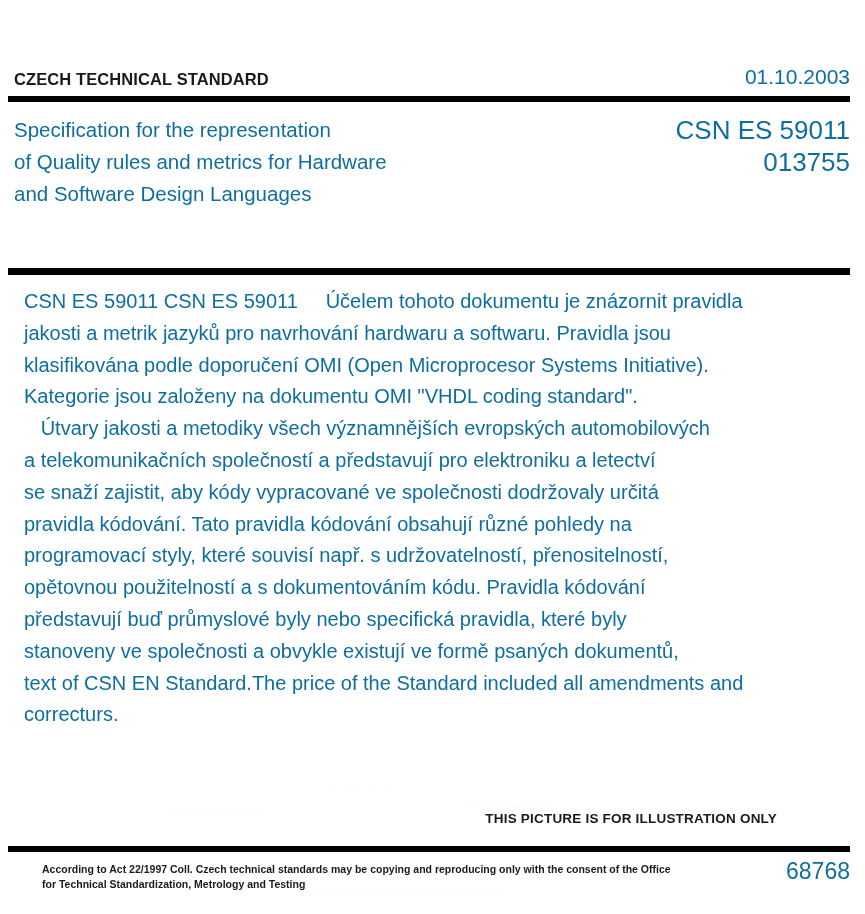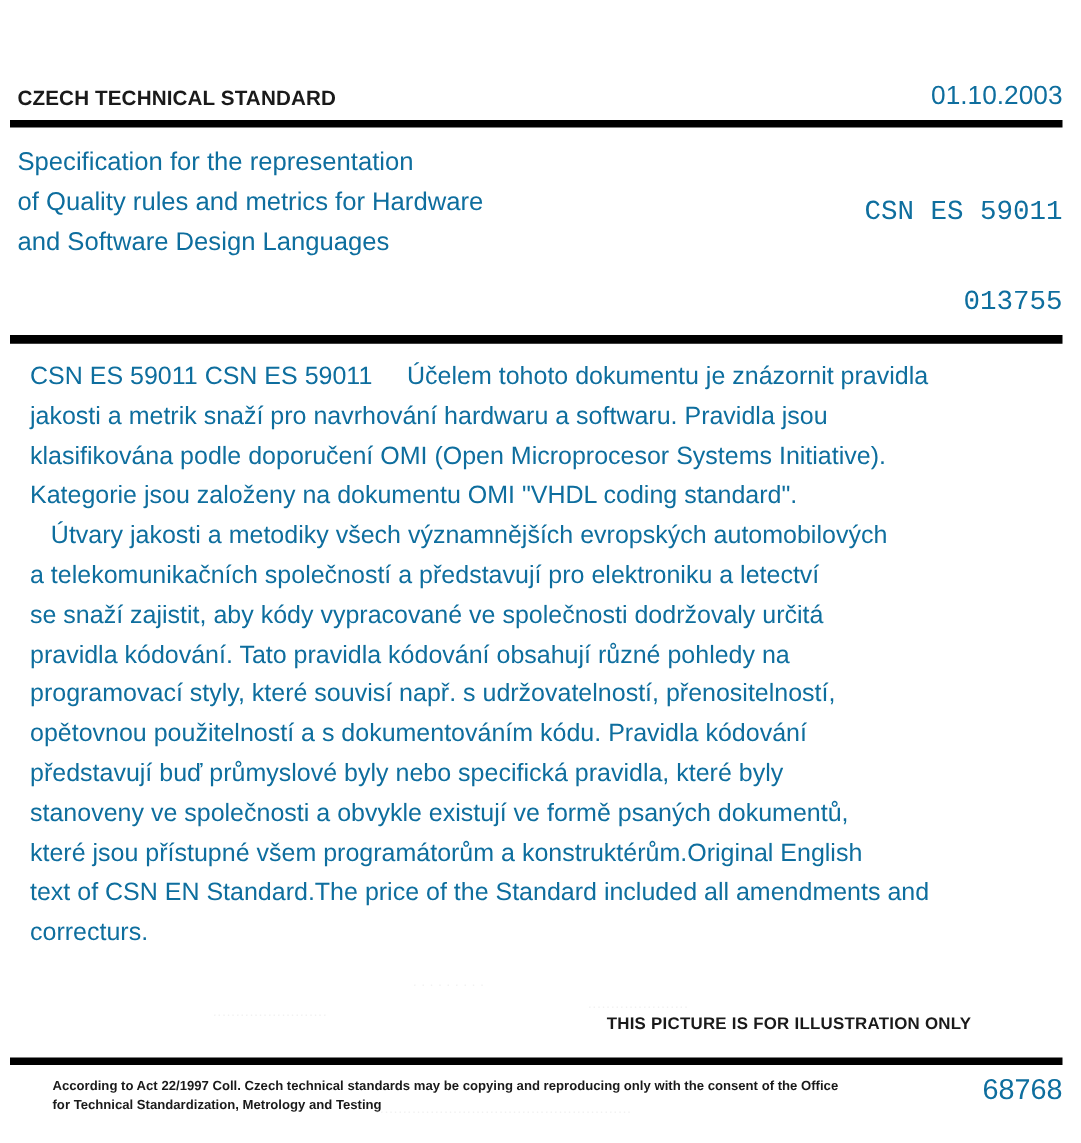--- a/index.html
+++ b/index.html
@@ -76,25 +76,24 @@
     font-family: "Liberation Sans", sans-serif;
   }
   .code-block {
     position: absolute;
     right: 15px;
     top: 114px;
     text-align: right;
     width: 300px;
   }
   .code-line {
-    font-size: 22px;
+    font-size: 26px;
     line-height: 32px;
     color: #0e6e9e;
-    font-family: Liberation Mono, monospace;
-    margin-top: 40px;
+    font-family: Liberation Sans, sans-serif;
   }
 
   
   .body-block {
     position: absolute;
     left: 24px;
     top: 286px;
     width: 800px;
   }
   .body-line {
@@ -179,32 +178,31 @@
 
   <div class="code-block">
     <div class="code-line">CSN ES 59011</div>
     <div class="code-line">013755</div>
   </div>
 
   <div class="rule rule-mid"></div>
 
   <div class="body-block">
     <div class="body-line">CSN ES 59011 CSN ES 59011     Účelem tohoto dokumentu je znázornit pravidla</div>
-    <div class="body-line">jakosti a metrik snaží pro navrhování hardwaru a softwaru. Pravidla jsou</div>
+    <div class="body-line">jakosti a metrik jazyků pro navrhování hardwaru a softwaru. Pravidla jsou</div>
     <div class="body-line">klasifikována podle doporučení OMI (Open Microprocesor Systems Initiative).</div>
     <div class="body-line">Kategorie jsou založeny na dokumentu OMI "VHDL coding standard".</div>
     <div class="body-line">   Útvary jakosti a metodiky všech významnějších evropských automobilových</div>
     <div class="body-line">a telekomunikačních společností a představují pro elektroniku a letectví</div>
     <div class="body-line">se snaží zajistit, aby kódy vypracované ve společnosti dodržovaly určitá</div>
     <div class="body-line">pravidla kódování. Tato pravidla kódování obsahují různé pohledy na</div>
     <div class="body-line">programovací styly, které souvisí např. s udržovatelností, přenositelností,</div>
     <div class="body-line">opětovnou použitelností a s dokumentováním kódu. Pravidla kódování</div>
     <div class="body-line">představují buď průmyslové byly nebo specifická pravidla, které byly</div>
     <div class="body-line">stanoveny ve společnosti a obvykle existují ve formě psaných dokumentů,</div>
-    <div class="body-line">které jsou přístupné všem programátorům a konstruktérům.Original English</div>
     <div class="body-line">text of CSN EN Standard.The price of the Standard included all amendments and</div>
     <div class="body-line">correcturs.</div>
   </div>
 
   <div class="ghost ghost-a">· · ·  · ·   · ·    ·  ·</div>
   <div class="ghost ghost-b">······················</div>
   <div class="ghost ghost-c">·························</div>
   <div class="ghost ghost-d">························································</div>
 
   <div class="illustration-note">THIS PICTURE IS FOR ILLUSTRATION ONLY</div>

